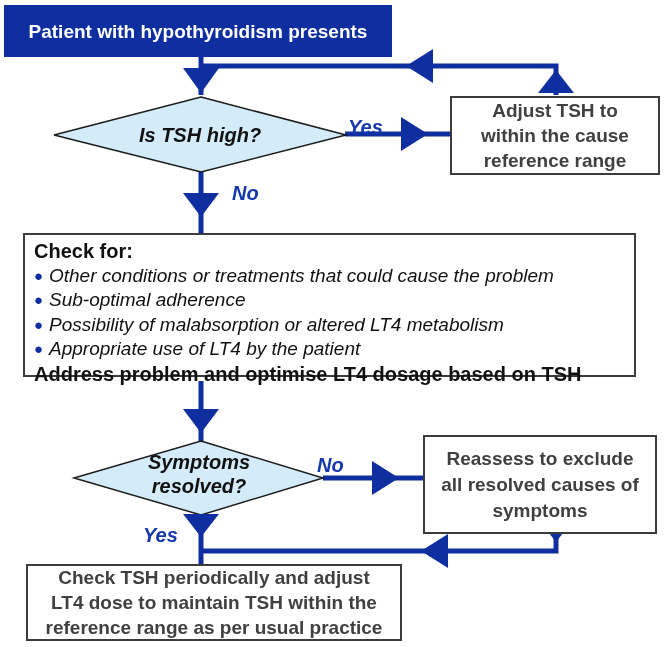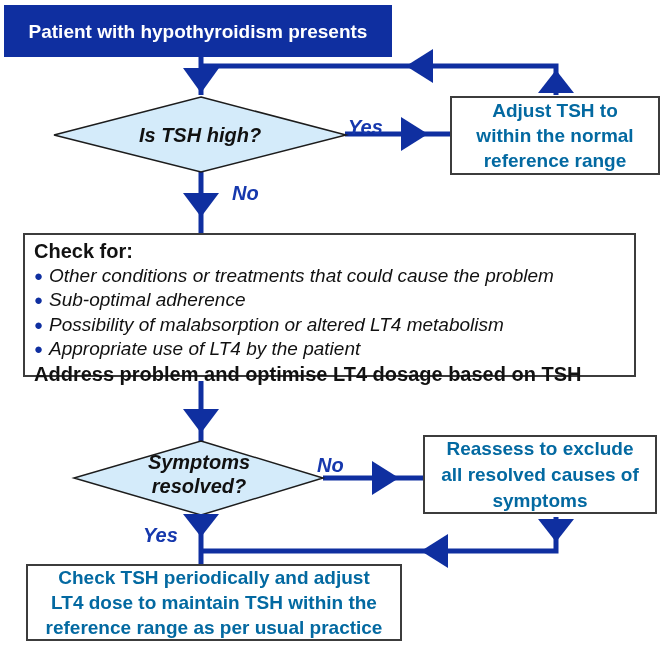--- a/index.html
+++ b/index.html
@@ -9,26 +9,26 @@
   }
   .stage svg.wires { position:absolute; left:0; top:0; z-index:1; }
   .node { position:absolute; box-sizing:border-box; z-index:2; }
   .start-box {
     left:4px; top:5px; width:388px; height:52px;
     background:#0f2fa0; color:#ffffff; font-weight:bold; font-size:19px;
     line-height:21px; text-align:center; display:flex; flex-direction:column;
     justify-content:center; white-space:nowrap;gap:20px;
   }
   .white-box {
-    background:#ffffff; border:2px solid #3c3c3c; color:#0369a1;
+    background:#ffffff; border:2px solid #3c3c3c; color:#404040;
     font-weight:bold; text-align:center; display:flex; flex-direction:column;
     justify-content:center; white-space:nowrap;
   }
   .adjust-box { left:450px; top:96px; width:210px; height:79px; font-size:19px; line-height:25px; }
-  .reassess-box { left:423px; top:435px; width:234px; height:79px; font-size:19px; line-height:26px; }
+  .reassess-box { left:423px; top:435px; width:234px; height:99px; font-size:19px; line-height:26px; }
   .final-box { left:26px; top:564px; width:376px; height:77px; font-size:19px; line-height:25px; }
   .check-box {
     left:23px; top:233px; width:613px; height:144px;
     background:#ffffff; border:2px solid #3c3c3c; color:#111111;
     padding:4px 4px 0 9px; font-size:19px; line-height:24.5px; white-space:nowrap;
   }
   .check-heading, .check-footer { font-weight:bold; font-size:20px; }
   .check-item { display:flex; align-items:center; font-style:italic; }
   .bullet {
     color:#0f2fa0; font-style:normal; font-size:15px; width:15px;
@@ -84,21 +84,21 @@
   <div class="node start-box">
     <div>Patient with hypothyroidism presents</div>
   </div>
 
   <div class="diamond-label d1-label">Is TSH high?</div>
   <div class="branch-label yes1">Yes</div>
   <div class="branch-label no1">No</div>
 
   <div class="node white-box adjust-box">
     <div>Adjust TSH to</div>
-    <div>within the normal</div>
+    <div>within the cause</div>
     <div>reference range</div>
   </div>
 
   <div class="node check-box">
     <div class="check-heading">Check for:</div>
     <div class="check-item">
       <span class="bullet">●</span>
       <span>Other conditions or treatments that could cause the problem</span>
     </div>
     <div class="check-item">

